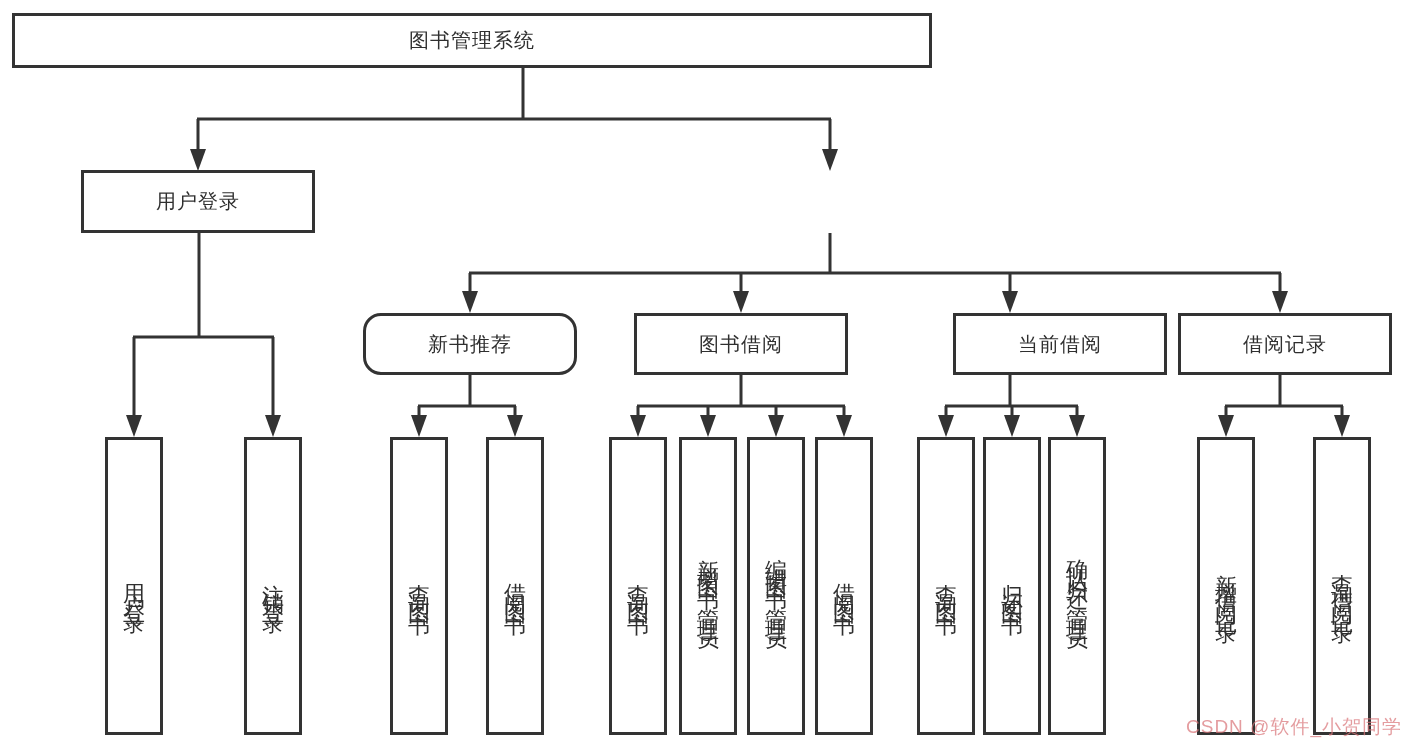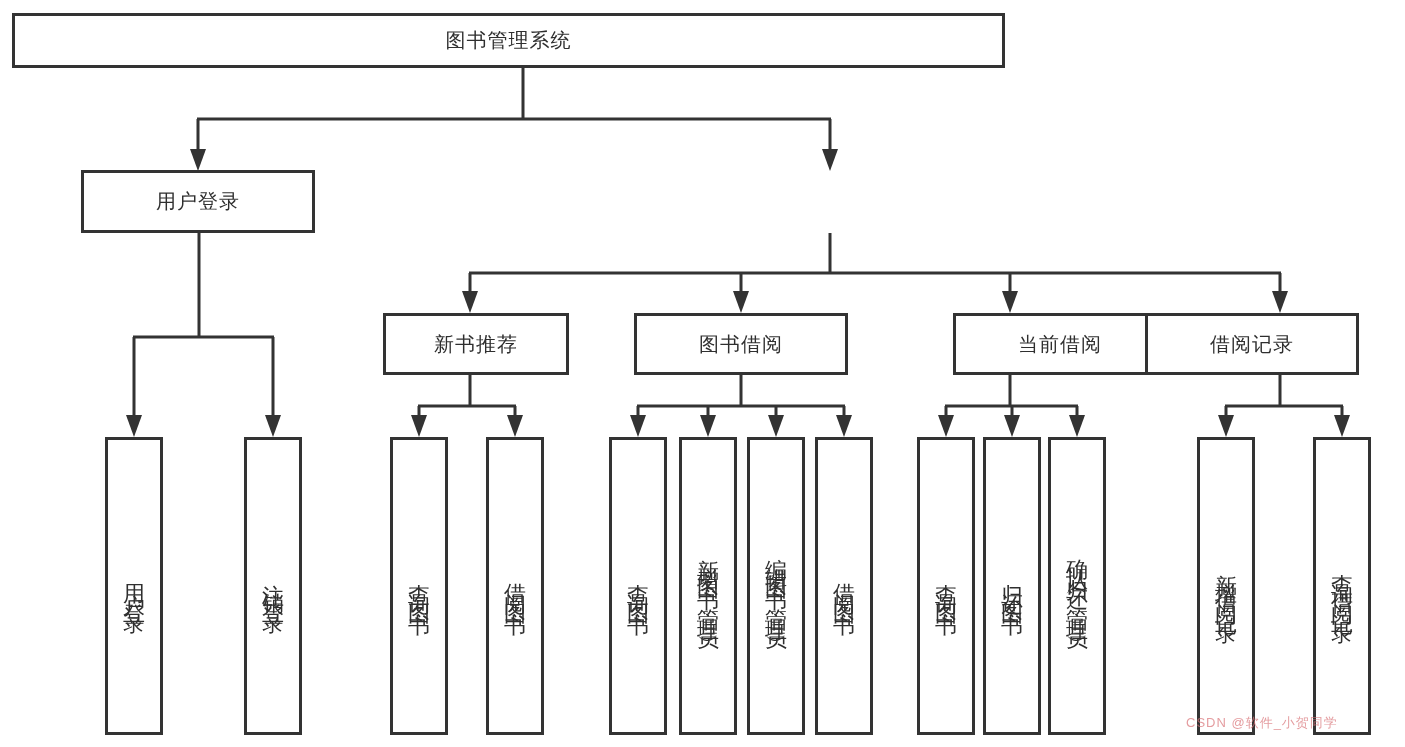--- a/index.html
+++ b/index.html
@@ -16,38 +16,38 @@
     position: absolute;
     background: #ffffff;
     border: 3px solid #333333;
     box-sizing: border-box;
     display: flex;
     align-items: center;
     justify-content: center;
     color: #2f2f2f;
   }
   .hbox { font-size: 20px; letter-spacing: 1px; }
-  .root-box { left: 12px; top: 13px; width: 993px; height: 55px; }
+  .root-box { left: 12px; top: 13px; width: 920px; height: 55px; }
   .l2 { top: 170px; height: 63px; }
   .l3 { top: 313px; height: 62px; }
   .leaf { top: 437px; width: 58px; height: 298px; }
   .leaf .vtext {
     writing-mode: vertical-rl;
     text-orientation: mixed;
     font-size: 22px;
     line-height: 1;
     letter-spacing: 10px;
     white-space: nowrap;
     color: #2f2f2f;
   }
   #watermark {
     position: absolute;
     left: 1186px;
     top: 714px;
-    font-size: 13px;
+    font-size: 19px;
     letter-spacing: 1px;
     color: rgba(217, 118, 122, 0.72);
     white-space: nowrap;
   }
 </style>
 </head>
 <body>
 
 <div id="canvas">
 
@@ -91,24 +91,24 @@
       <polygon points="1069,415 1085,415 1077,437"></polygon>
       <polygon points="1218,415 1234,415 1226,437"></polygon>
       <polygon points="1334,415 1350,415 1342,437"></polygon>
     </g>
   </svg>
 
   <div class="box hbox root-box">图书管理系统</div>
 
   <div class="box hbox l2" style="left:81px;width:234px;">用户登录</div>
 
-  <div class="box hbox l3" style="left:383px;width:186px;">新书推荐</div>
+  <div class="box hbox l3" style="left:363px;width:214px;border-radius:18px;">新书推荐</div>
   <div class="box hbox l3" style="left:634px;width:214px;">图书借阅</div>
   <div class="box hbox l3" style="left:953px;width:214px;">当前借阅</div>
-  <div class="box hbox l3" style="left:1145px;width:214px;">借阅记录</div>
+  <div class="box hbox l3" style="left:1178px;width:214px;">借阅记录</div>
 
   <div class="box leaf" style="left:105px;">
     <span class="vtext">用户登录</span>
   </div>
   <div class="box leaf" style="left:244px;">
     <span class="vtext">注销登录</span>
   </div>
 
   <div class="box leaf" style="left:390px;">
     <span class="vtext">查询图书</span>

